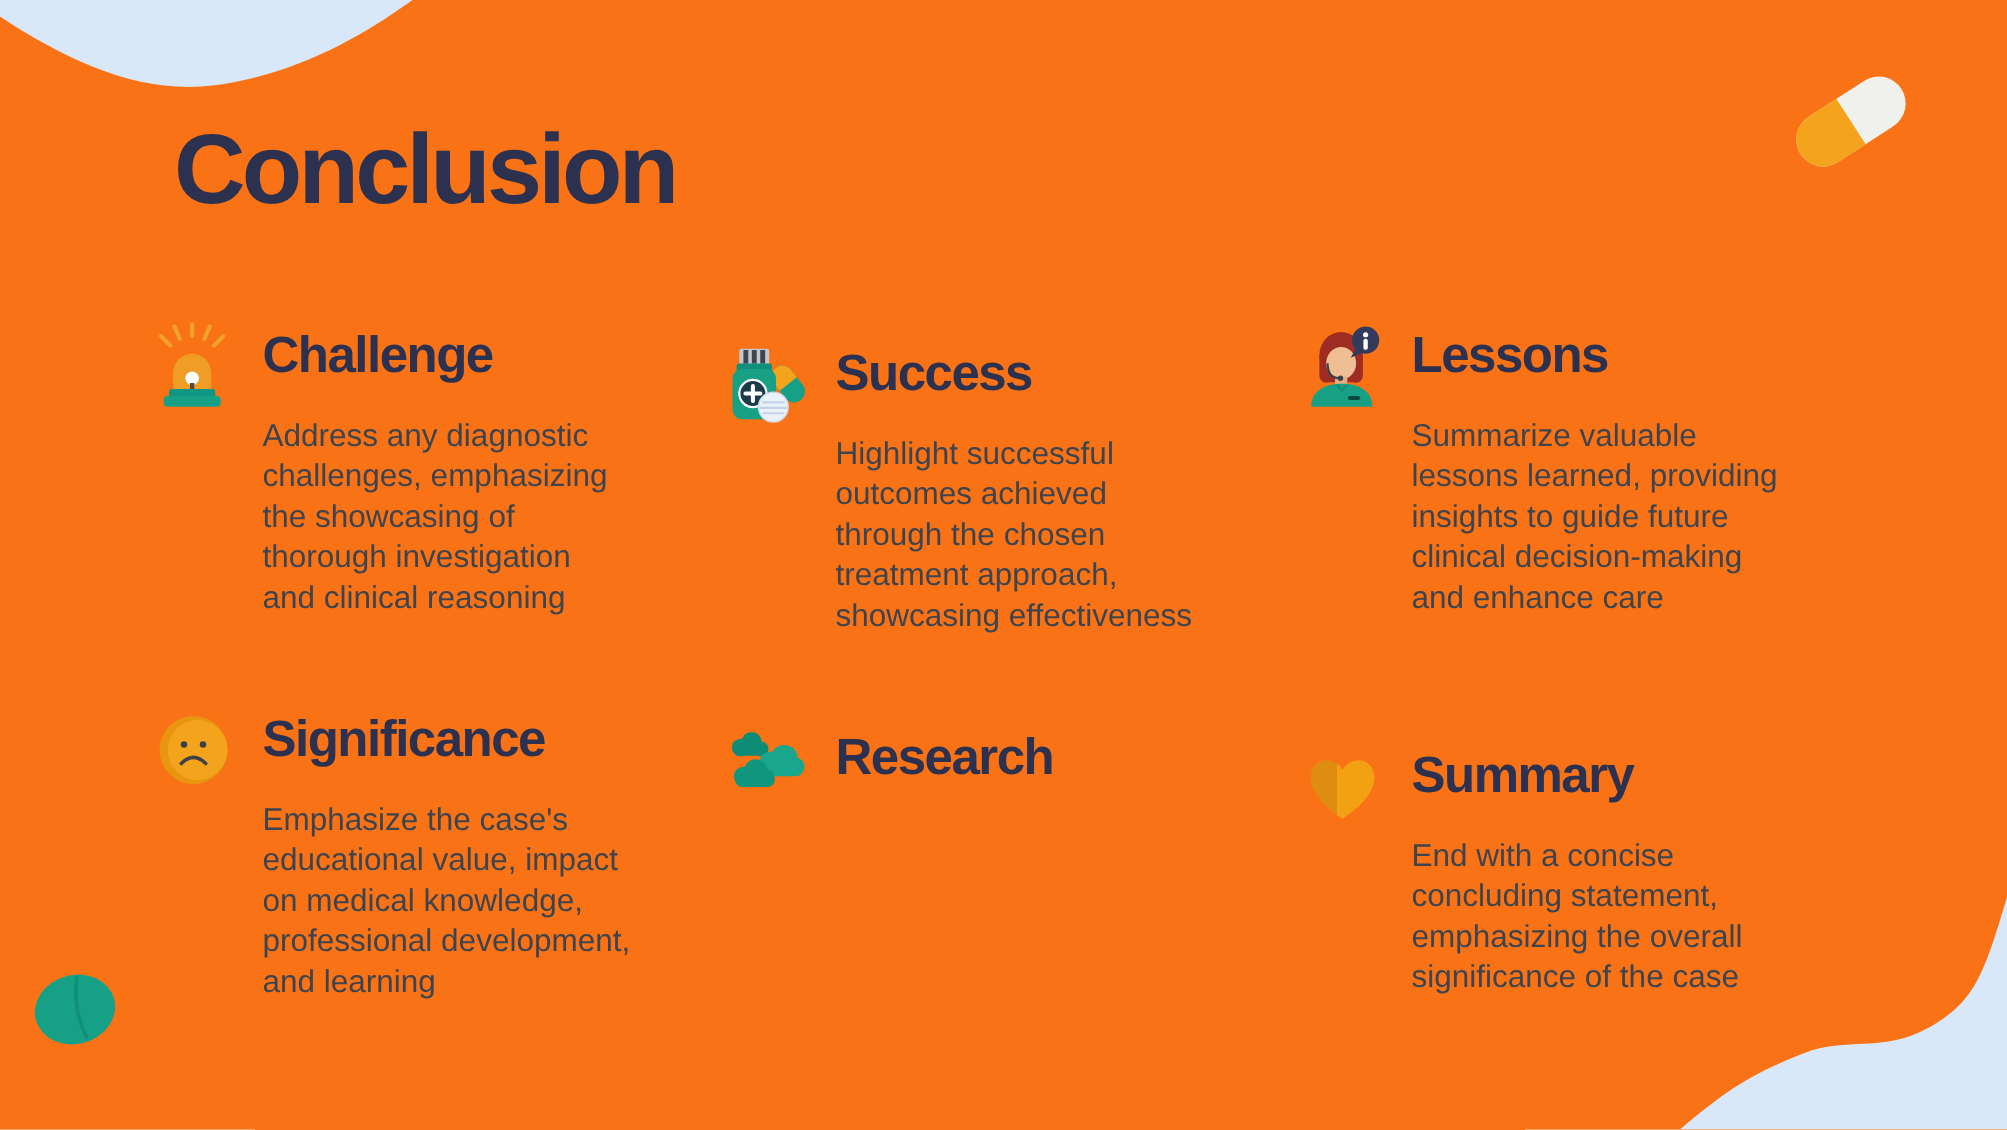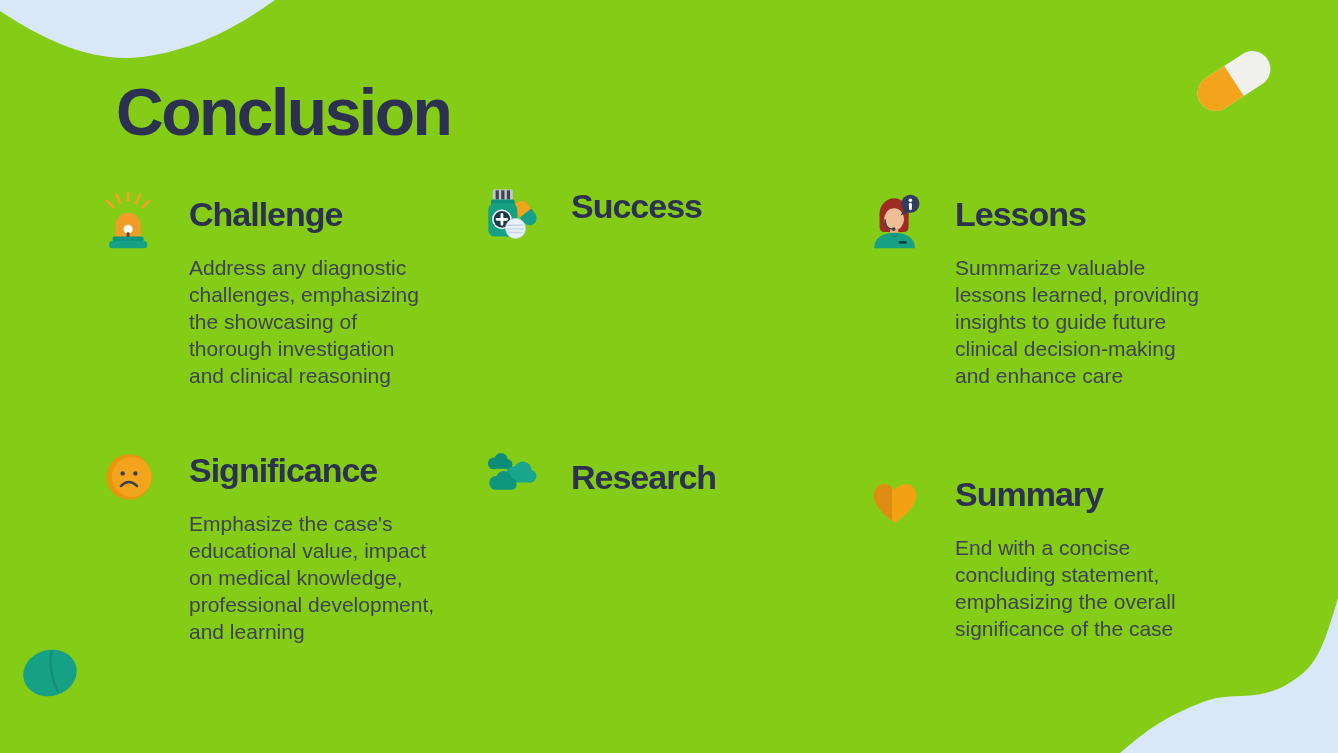--- a/index.html
+++ b/index.html
@@ -2,21 +2,21 @@
 <html><head>
 <meta charset="utf-8">
 <style>
   html,body { margin:0; padding:0; }
   body { font-family:"Liberation Sans", sans-serif; background:#ffffff; }
 
   .slide {
     position:relative;
     width:1338px;
     height:753px;
-    background:#84cc16;
+    background:#f97316;
     overflow:hidden;
   }
 
   .decor {
     position:absolute;
     inset:0;
     width:1338px;
     height:753px;
     pointer-events:none;
   }
@@ -29,21 +29,22 @@
     font-size:66px;
     font-weight:600;
     letter-spacing:-2.5px;
     color:#2C3150;
   }
 
   .card {
     position:absolute;
     display:flex;
     align-items:flex-start;
-    gap:31px;
+    gap:17px;
+    margin-top:23px;
   }
   .card-icon {
     width:58px;
     height:58px;
     flex:0 0 58px;
   }
   .card-icon svg { width:58px; height:58px; display:block; }
   .card-text { width:274px; }
   .card-title {
     margin:0;
@@ -56,24 +57,24 @@
   .card-description {
     margin-top:18px;
     font-size:21px;
     line-height:27px;
     color:#3E444D;
     white-space:pre-line;
   }
 
   
   .pos-r1c1 { left:100px; top:192px; }
-  .pos-r1c2 { left:482px; top:184px; }
+  .pos-r1c2 { left:482px; top:204px; }
   .pos-r1c3 { left:866px; top:192px; }
   .pos-r2c1 { left:100px; top:448px; }
-  .pos-r2c2 { left:482px; top:448px;align-items:center; }
+  .pos-r2c2 { left:482px; top:460px; }
   .pos-r2c3 { left:866px; top:472px; }
 </style>
 </head>
 <body>
 
 <div class="slide">
 
   <svg class="decor" viewBox="0 0 1338 753" aria-hidden="true">
     <path d="M0 0 H275 C236 28 194 50 142 57 C92 63 44 40 0 11 Z" fill="#D9E8F8"></path>
     <path d="M1338 598 C1322 652 1316 668 1286 685 C1256 702 1230 691 1203 702 C1173 714 1156 722 1120 753 L1338 753 Z" fill="#D9E8F8"></path>
@@ -130,20 +131,25 @@
         </g>
         <rect x="7" y="21" width="32" height="37" rx="7" fill="#17A084"></rect>
         <circle cx="22" cy="39" r="10" fill="#1B3C46" stroke="#FFFFFF" stroke-width="1.6"></circle>
         <path d="M22 33.5 V44.5 M16.5 39 H27.5" stroke="#FFFFFF" stroke-width="3" stroke-linecap="round"></path>
         <circle cx="37" cy="49" r="11" fill="#EAF1F9" stroke="#C9D8EA" stroke-width="1"></circle>
         <path d="M28.5 45.5 H45.5 M27 49.5 H47 M29 53.5 H45" stroke="#C4D4E6" stroke-width="1.6"></path>
       </svg>
     </div>
     <div class="card-text">
       <h2 class="card-title">Success</h2>
+      <div class="card-description">Highlight successful
+outcomes achieved
+through the chosen
+treatment approach,
+showcasing effectiveness</div>
     </div>
   </div>
 
   <div class="card pos-r1c3">
     <div class="card-icon">
       <svg viewBox="0 0 64 64">
         <ellipse cx="31" cy="24" rx="16" ry="17" fill="#9E2C22"></ellipse>
         <path d="M15 24 H47 V38 C47 43 44 45 40 44 L22 44 C18 45 15 43 15 38 Z" fill="#9E2C22"></path>
         <ellipse cx="31" cy="30" rx="11" ry="12" fill="#F0BE94"></ellipse>
         <rect x="26.5" y="40" width="9" height="8" fill="#E5AE82"></rect>

